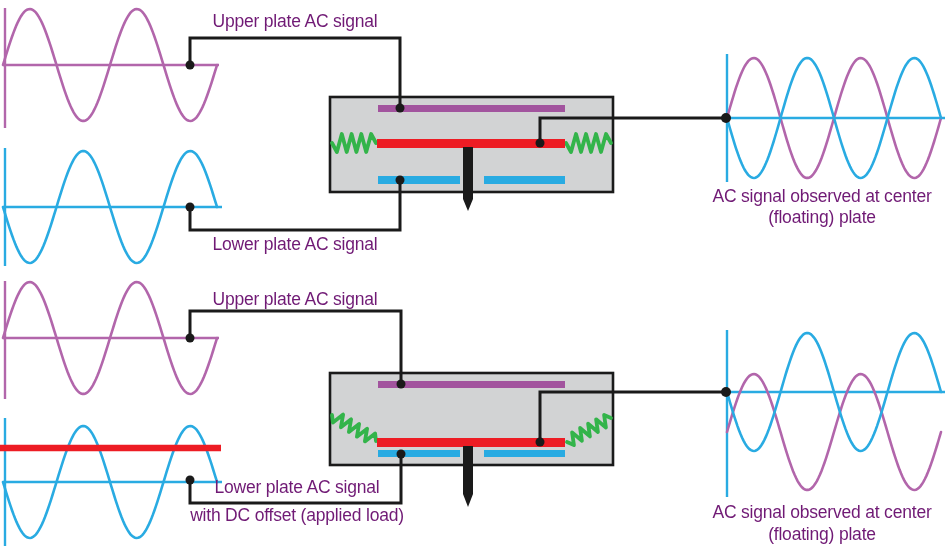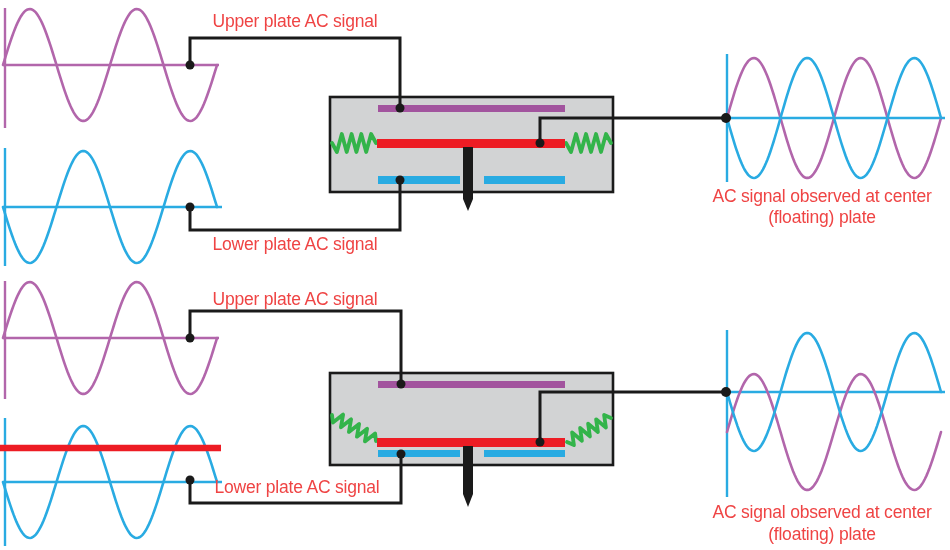--- a/index.html
+++ b/index.html
@@ -1,19 +1,19 @@
 <!DOCTYPE html>
 <html><head>
 <meta charset="utf-8">
 <style>
   html,body{margin:0;padding:0;background:#ffffff;}
   #canvas{position:relative;width:950px;height:550px;background:#ffffff;overflow:hidden;
           font-family:"Liberation Sans",sans-serif;}
   #scene{position:absolute;left:0;top:0;}
-  .lbl{position:absolute;font-size:17.5px;line-height:20px;color:#ef4444;
+  .lbl{position:absolute;font-size:17.5px;line-height:20px;color:#701a75;
        text-align:center;white-space:nowrap;letter-spacing:-0.2px;}
 </style>
 </head>
 <body>
 
 <div id="canvas">
 
 <svg id="scene" width="950" height="550" viewBox="0 0 950 550">
 
   <g>
@@ -140,16 +140,17 @@
   </g>
 </svg>
 
 <div class="lbl" style="left:195px;top:11px;width:200px;">Upper plate AC signal</div>
 <div class="lbl" style="left:195px;top:234px;width:200px;">Lower plate AC signal</div>
 <div class="lbl" style="left:697px;top:186px;width:250px;">AC signal observed at center</div>
 <div class="lbl" style="left:697px;top:207px;width:250px;">(floating) plate</div>
 
 <div class="lbl" style="left:195px;top:289px;width:200px;">Upper plate AC signal</div>
 <div class="lbl" style="left:197px;top:477px;width:200px;">Lower plate AC signal</div>
+<div class="lbl" style="left:172px;top:505px;width:250px;">with DC offset (applied load)</div>
 <div class="lbl" style="left:697px;top:502px;width:250px;">AC signal observed at center</div>
 <div class="lbl" style="left:697px;top:524px;width:250px;">(floating) plate</div>
 
 </div>
 
 </body></html>

